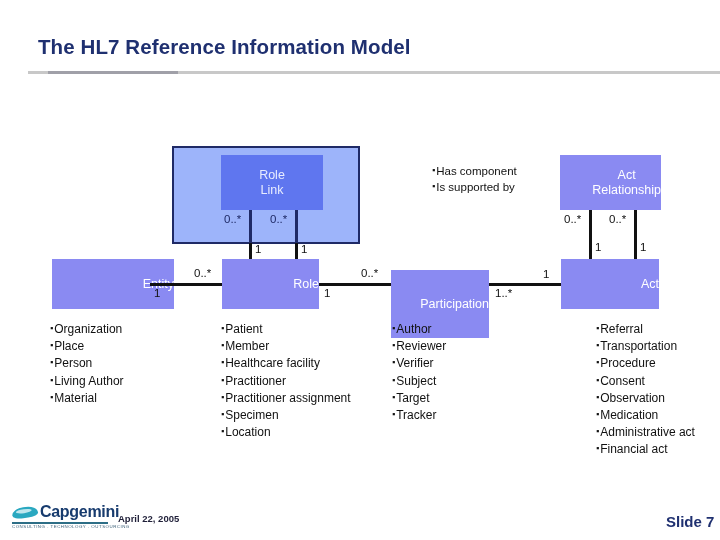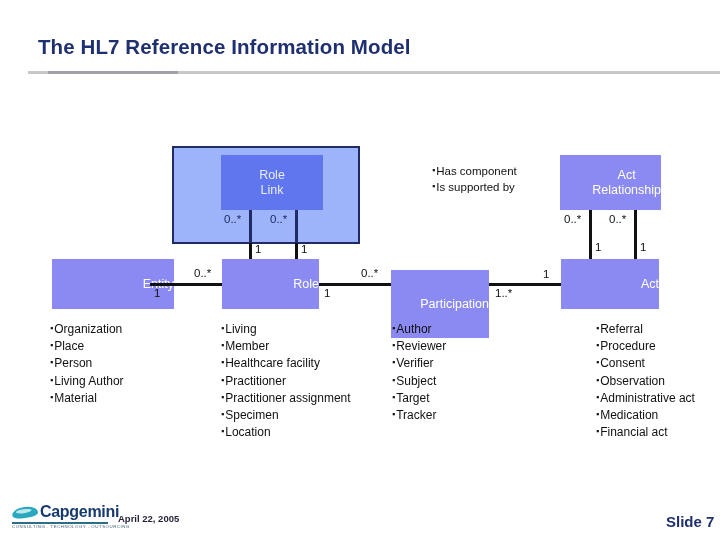--- a/index.html
+++ b/index.html
@@ -286,45 +286,46 @@
 
   <div class="item-list" style="left:50px; top:320px;">
     <div class="bullet">Organization</div>
     <div class="bullet">Place</div>
     <div class="bullet">Person</div>
     <div class="bullet">Living Author</div>
     <div class="bullet">Material</div>
   </div>
 
   <div class="item-list" style="left:221px; top:320px;">
-    <div class="bullet">Living</div>
+    <div class="bullet">Patient</div>
     <div class="bullet">Member</div>
     <div class="bullet">Healthcare facility</div>
     <div class="bullet">Practitioner</div>
     <div class="bullet">Practitioner assignment</div>
     <div class="bullet">Specimen</div>
     <div class="bullet">Location</div>
   </div>
 
   <div class="item-list" style="left:392px; top:320px;">
     <div class="bullet">Author</div>
     <div class="bullet">Reviewer</div>
     <div class="bullet">Verifier</div>
     <div class="bullet">Subject</div>
     <div class="bullet">Target</div>
     <div class="bullet">Tracker</div>
   </div>
 
   <div class="item-list" style="left:562px; top:320px;margin-left:34px;">
     <div class="bullet">Referral</div>
+    <div class="bullet">Transportation</div>
     <div class="bullet">Procedure</div>
     <div class="bullet">Consent</div>
     <div class="bullet">Observation</div>
+    <div class="bullet">Medication</div>
     <div class="bullet">Administrative act</div>
-    <div class="bullet">Medication</div>
     <div class="bullet">Financial act</div>
   </div>
 
   <div id="logo">
     <div id="logo-swoosh"></div>
     <div id="logo-wordmark">Capgemini</div>
     <div id="logo-rule"></div>
     <div id="logo-tagline">CONSULTING . TECHNOLOGY . OUTSOURCING</div>
   </div>
 

